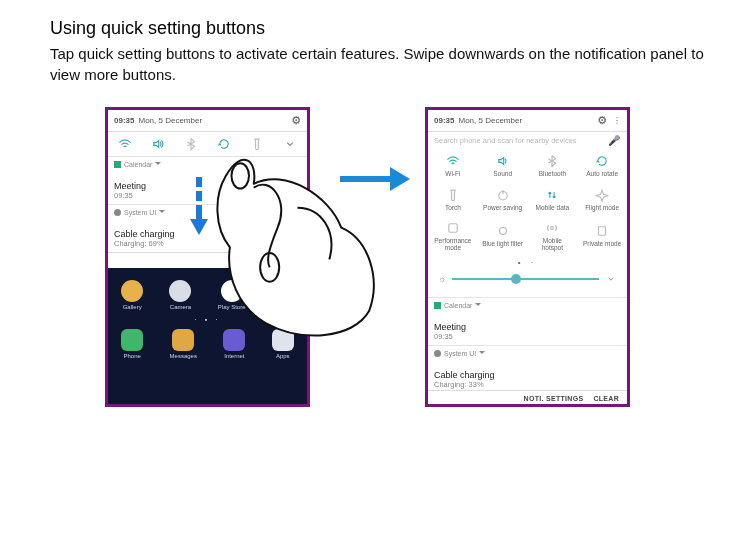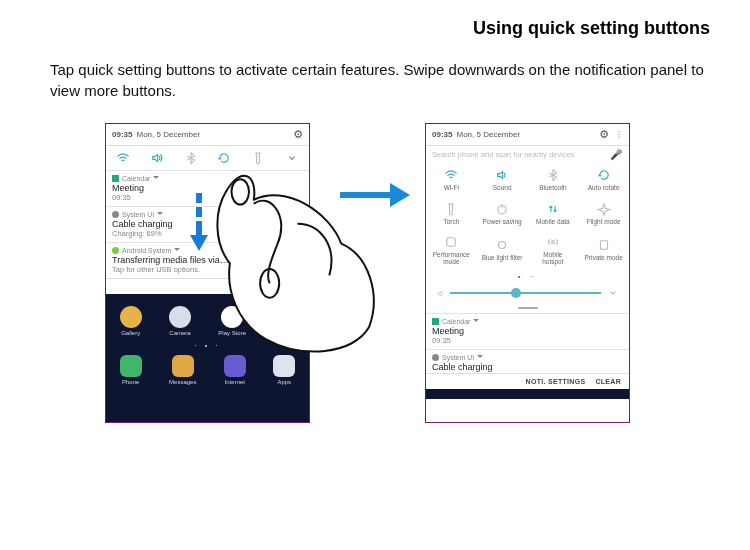--- a/index.html
+++ b/index.html
@@ -1,21 +1,21 @@
 <!DOCTYPE html>
 <html><head>
 <meta charset="utf-8">
 <style>
   * { box-sizing: border-box; margin: 0; padding: 0; }
   body { font-family: Arial, Helvetica, sans-serif; background: #fff; width: 750px; height: 550px; overflow: hidden; padding: 18px 40px 0 50px; }
-  h2 { font-size: 18px; font-weight: bold; margin-bottom: 20px; text-align: right; }
+  h2 { font-size: 18px; font-weight: normal; margin-bottom: 4px; }
   .intro { font-size: 15px; line-height: 1.4; margin-bottom: 22px; color: #111; }
 
   .stage { position: relative; height: 330px; }
-  .phone { position: absolute; width: 205px; border: 1px solid #701a75; background: #fff; font-size: 9px; color: #555; }
+  .phone { position: absolute; width: 205px; border: 3px solid #701a75; background: #fff; font-size: 9px; color: #555; }
   .phone.left  { left: 55px;  top: 0; height: 300px; }
   .phone.right { left: 375px; top: 0; height: 300px; }
 
   
   .status { display: flex; align-items: center; padding: 4px 6px; border-bottom: 1px solid #ddd; font-size: 8px; }
   .status .time { font-weight: bold; margin-right: 4px; }
   .status .date { flex: 1; }
   .status .gear { font-size: 11px; }
   .status .dots { margin-left: 6px; }
 
@@ -26,21 +26,21 @@
   .gray { stroke: #bbb;    fill: none; stroke-width: 1.6; }
   .chev { stroke: #888; fill:none; stroke-width:1.5; }
 
   .qtile { display:flex; flex-direction:column; align-items:center; width: 42px; gap:3px; }
   .qtile .lbl { font-size: 6.5px; text-align:center; color:#666; line-height:1; }
 
   
   .card { border-top: 1px solid #e3e3e3; padding: 4px 6px; background:#fff; }
   .card .hdr { font-size: 7px; color:#888; display:flex; align-items:center; gap:3px; }
   .card .hdr::after { content:""; display:inline-block; border:3px solid transparent; border-top-color:#888; margin-top:1px; }
-  .card .ttl { font-size: 9px; color:#222; margin-top:1px; }
+  .card .ttl { font-size: 9px; color:#222; margin-top:13px; }
   .card .sub { font-size: 7.5px; color:#888; }
 
   .noti-bar { display:flex; justify-content:flex-end; gap:10px; padding: 4px 8px; border-top:1px solid #ddd; font-size:7px; font-weight:bold; color:#444; letter-spacing:.3px; }
 
   
   .dark { background:#0d1530; flex:1; padding: 6px 0 4px; }
   .apprpw { display:flex; justify-content:space-around; margin: 6px 0; }
   .app { display:flex; flex-direction:column; align-items:center; gap:2px; }
   .app .circ { width:22px; height:22px; border-radius:6px; }
   .app .nm { font-size:6px; color:#cfd3e6; }
@@ -112,28 +112,20 @@
       <div class="ttl">Meeting</div>
       <div class="sub">09:35</div>
     </div>
     <div class="card">
       <div class="hdr">
             <span style="width:7px;height:7px;background:#888;border-radius:50%;"></span>
             <span>System UI</span>
           </div>
       <div class="ttl">Cable charging</div>
       <div class="sub">Charging: 69%</div>
-    </div>
-    <div class="card">
-      <div class="hdr">
-            <span style="width:7px;height:7px;background:#7c4;border-radius:50%;"></span>
-            <span>Android System</span>
-          </div>
-      <div class="ttl">Transferring media files via…</div>
-      <div class="sub">Tap for other USB options.</div>
     </div>
     <div class="noti-bar">
       <span>NOTI. SETTINGS</span>
     </div>
 
     <div class="dark">
       <div class="apprpw">
         <div class="app">
               <div class="circ" style="background:#e8b24a;border-radius:50%;"></div>
               <div class="nm">Gallery</div>
@@ -318,20 +310,21 @@
           </div>
       <div class="ttl">Meeting</div>
       <div class="sub">09:35</div>
     </div>
     <div class="card" style="padding-bottom:1px;">
       <div class="hdr">
             <span style="width:7px;height:7px;background:#888;border-radius:50%;"></span>
             <span>System UI</span>
           </div>
       <div class="ttl">Cable charging</div>
+      <div class="sub">Charging: 33%</div>
     </div>
     <div class="noti-bar">
       <span>NOTI. SETTINGS</span>
       <span>CLEAR</span>
     </div>
     <div class="footer-gap"></div>
     </div>
   </div>
 
 </div>

